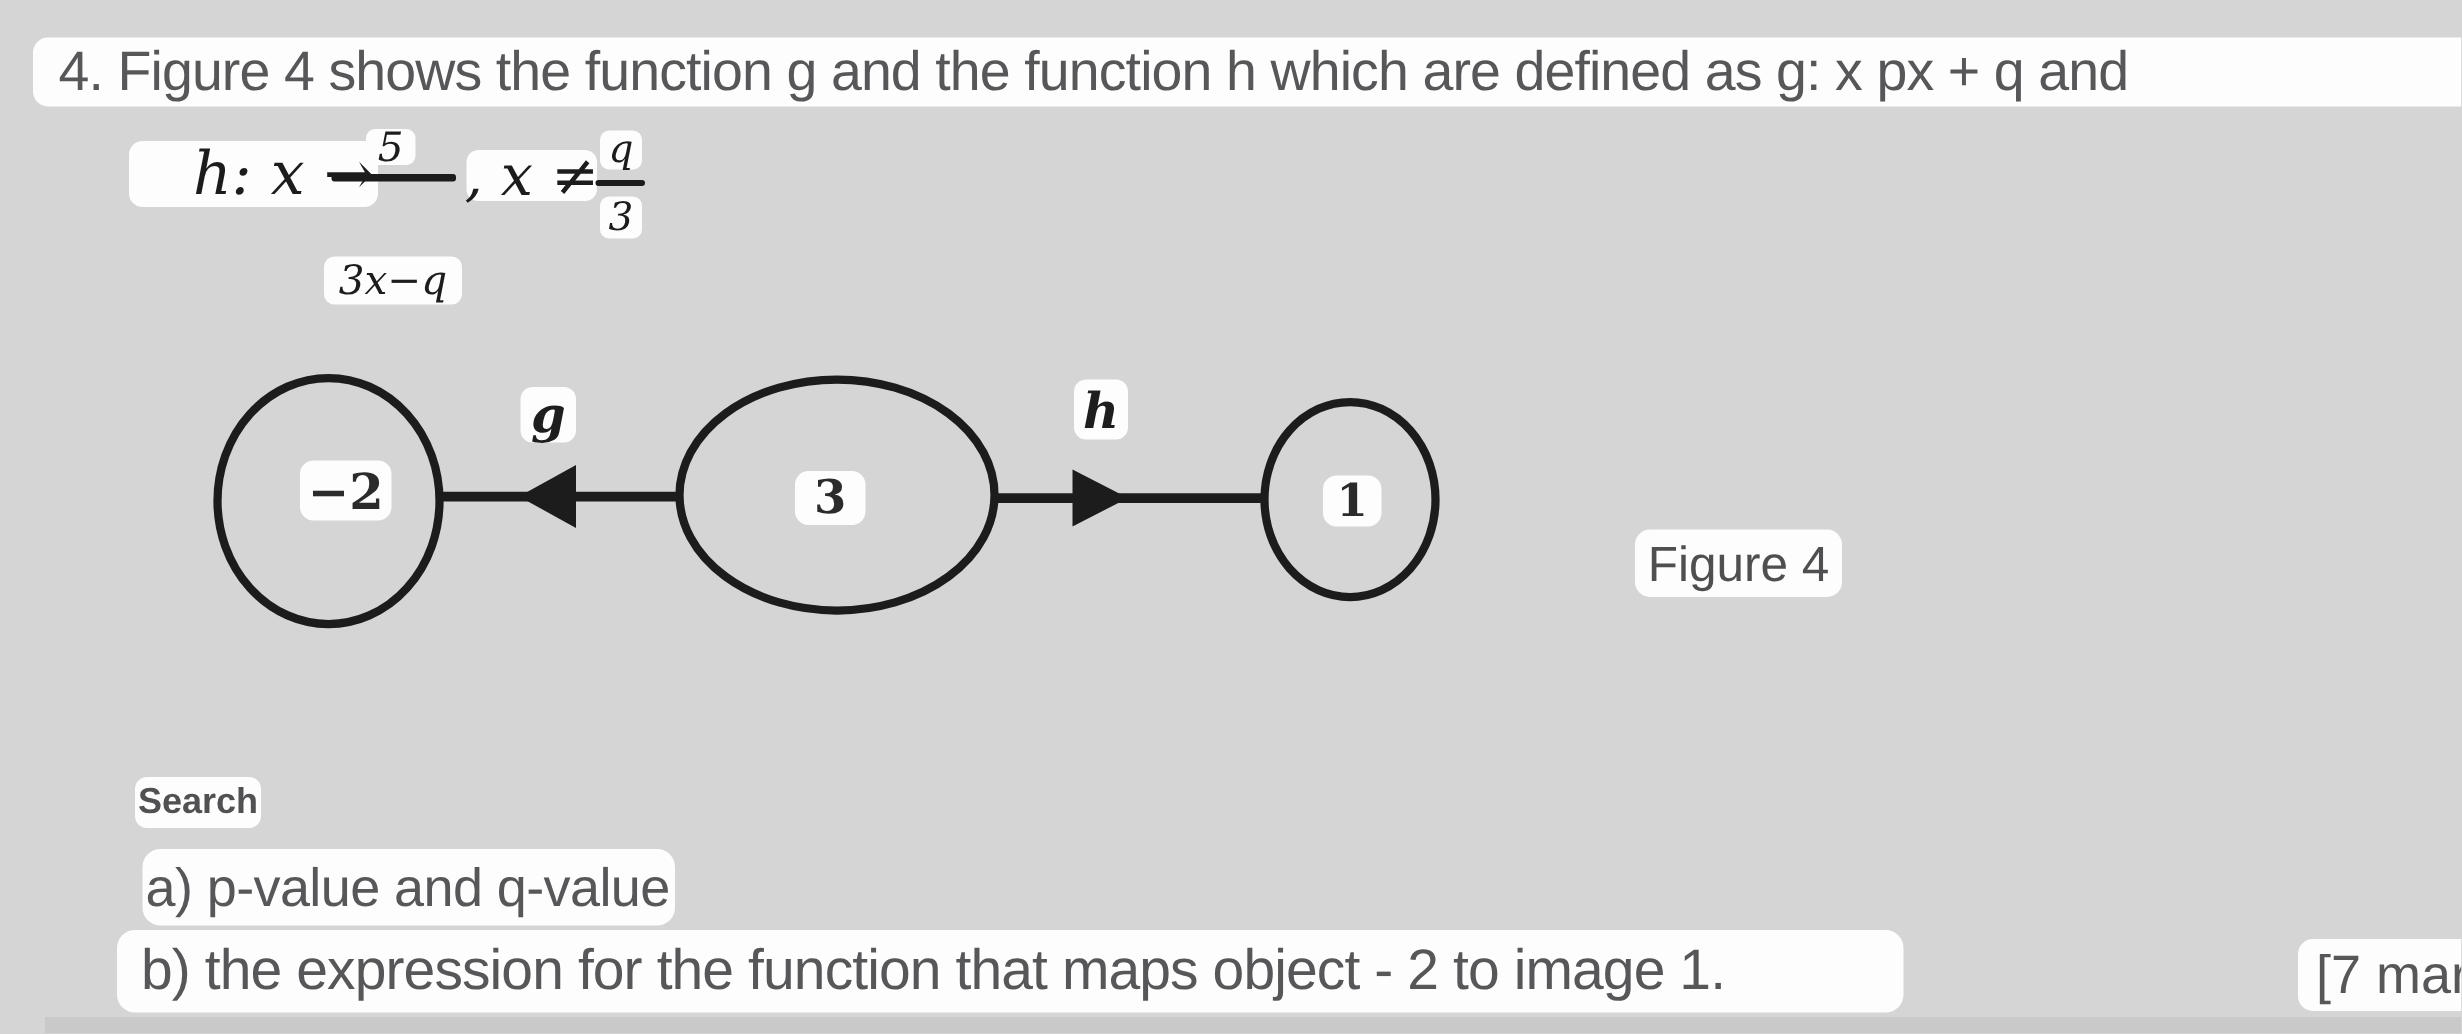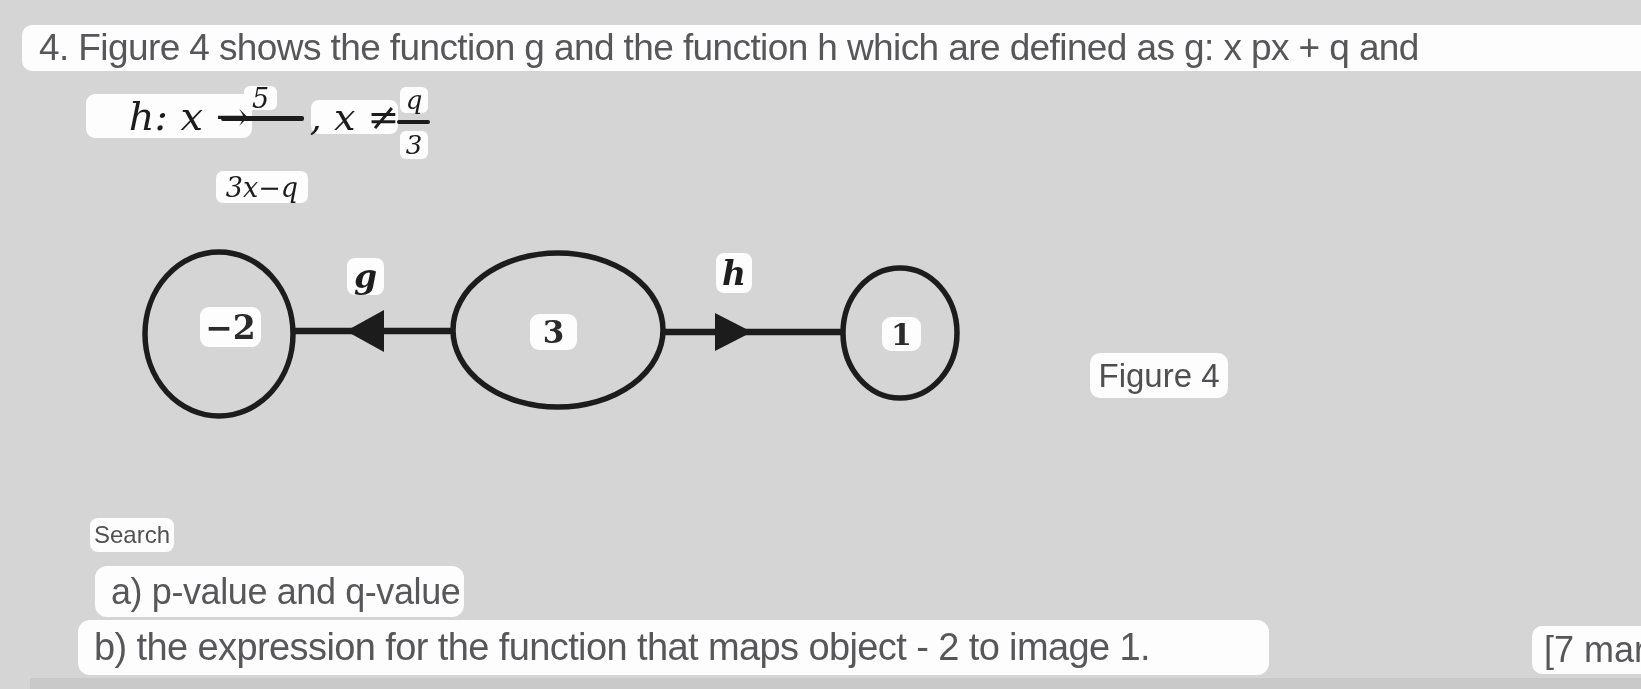--- a/index.html
+++ b/index.html
@@ -16,27 +16,27 @@
     font-family:"Liberation Sans",sans-serif;color:var(--text);
   }
   .wbox{
     position:absolute;background:var(--box);border-radius:10px;
     display:flex;align-items:center;white-space:nowrap;
   }
   
   .line1{left:22px;top:25px;width:1611px;height:46px;padding-left:17px;
          font-size:37px;letter-spacing:-0.6px;overflow:hidden;}
   .part-a{left:95px;top:566px;width:353px;height:51px;border-radius:12px;
-          padding-left:16px;font-size:36px;letter-spacing:-0.4px;}
+          padding-left:2px;font-size:36px;letter-spacing:-0.4px;}
   .part-b{left:78px;top:620px;width:1175px;height:55px;border-radius:12px;
           padding-left:16px;font-size:38px;letter-spacing:-0.6px;}
   .marks{left:1532px;top:626px;width:130px;height:48px;border-radius:10px;
          padding-left:12px;font-size:36px;}
   .search{left:90px;top:518px;width:84px;height:34px;border-radius:8px;
-          justify-content:center;font-size:24px;color:#515153;}
+          justify-content:center;font-size:24px;color:#515153;font-weight:bold;}
   .caption{left:1090px;top:336px;width:138px;height:45px;
            justify-content:center;font-size:33px;color:#4f4f51;margin-top:17px;}
   
   .math{font-family:"DejaVu Serif","Liberation Serif",serif;
         font-style:italic;color:var(--ink);}
   .m-lead{left:86px;top:94px;width:126px;height:44px;justify-content:center;
           font-size:40px;border-radius:9px;padding-left:40px;}
   .m-num1{left:244px;top:86px;width:33px;height:24px;justify-content:center;
           font-size:27px;border-radius:6px;overflow:visible;}
   .m-den1{left:216px;top:127px;width:92px;height:32px;justify-content:center;

